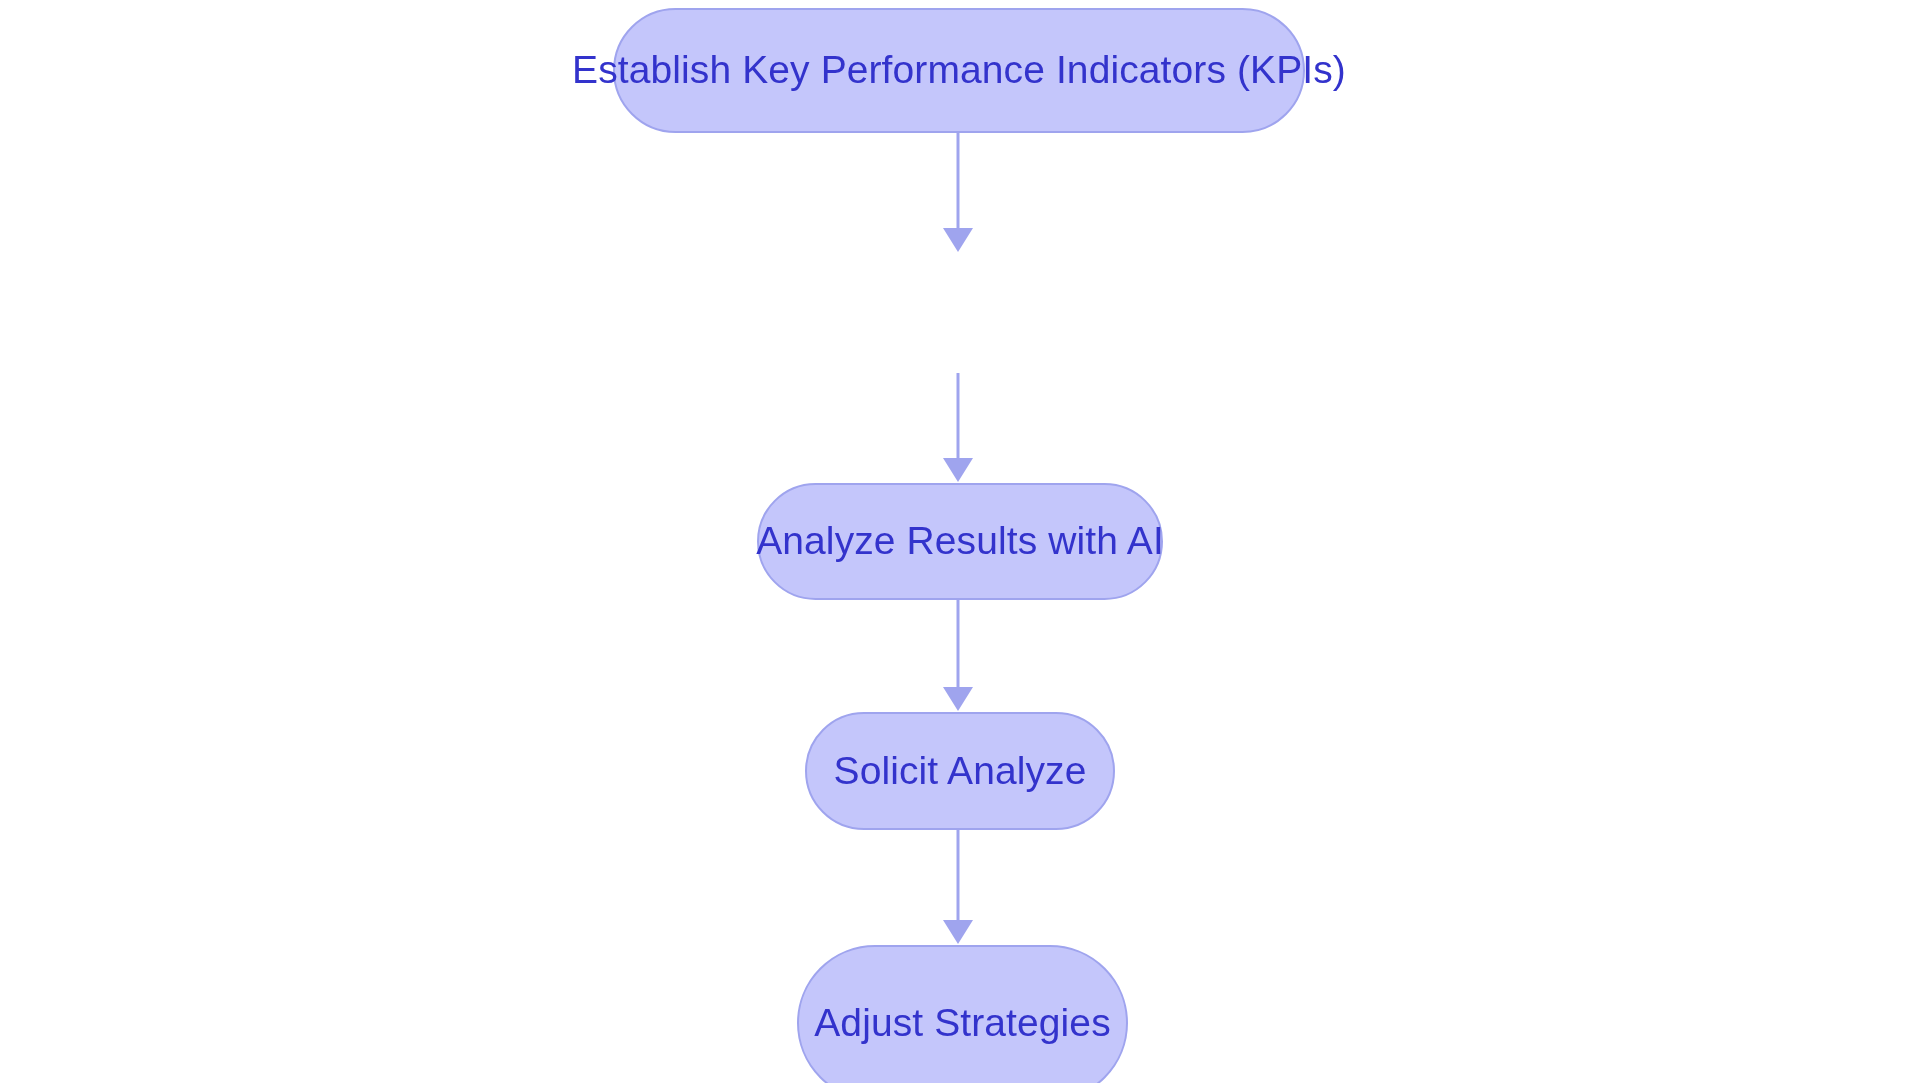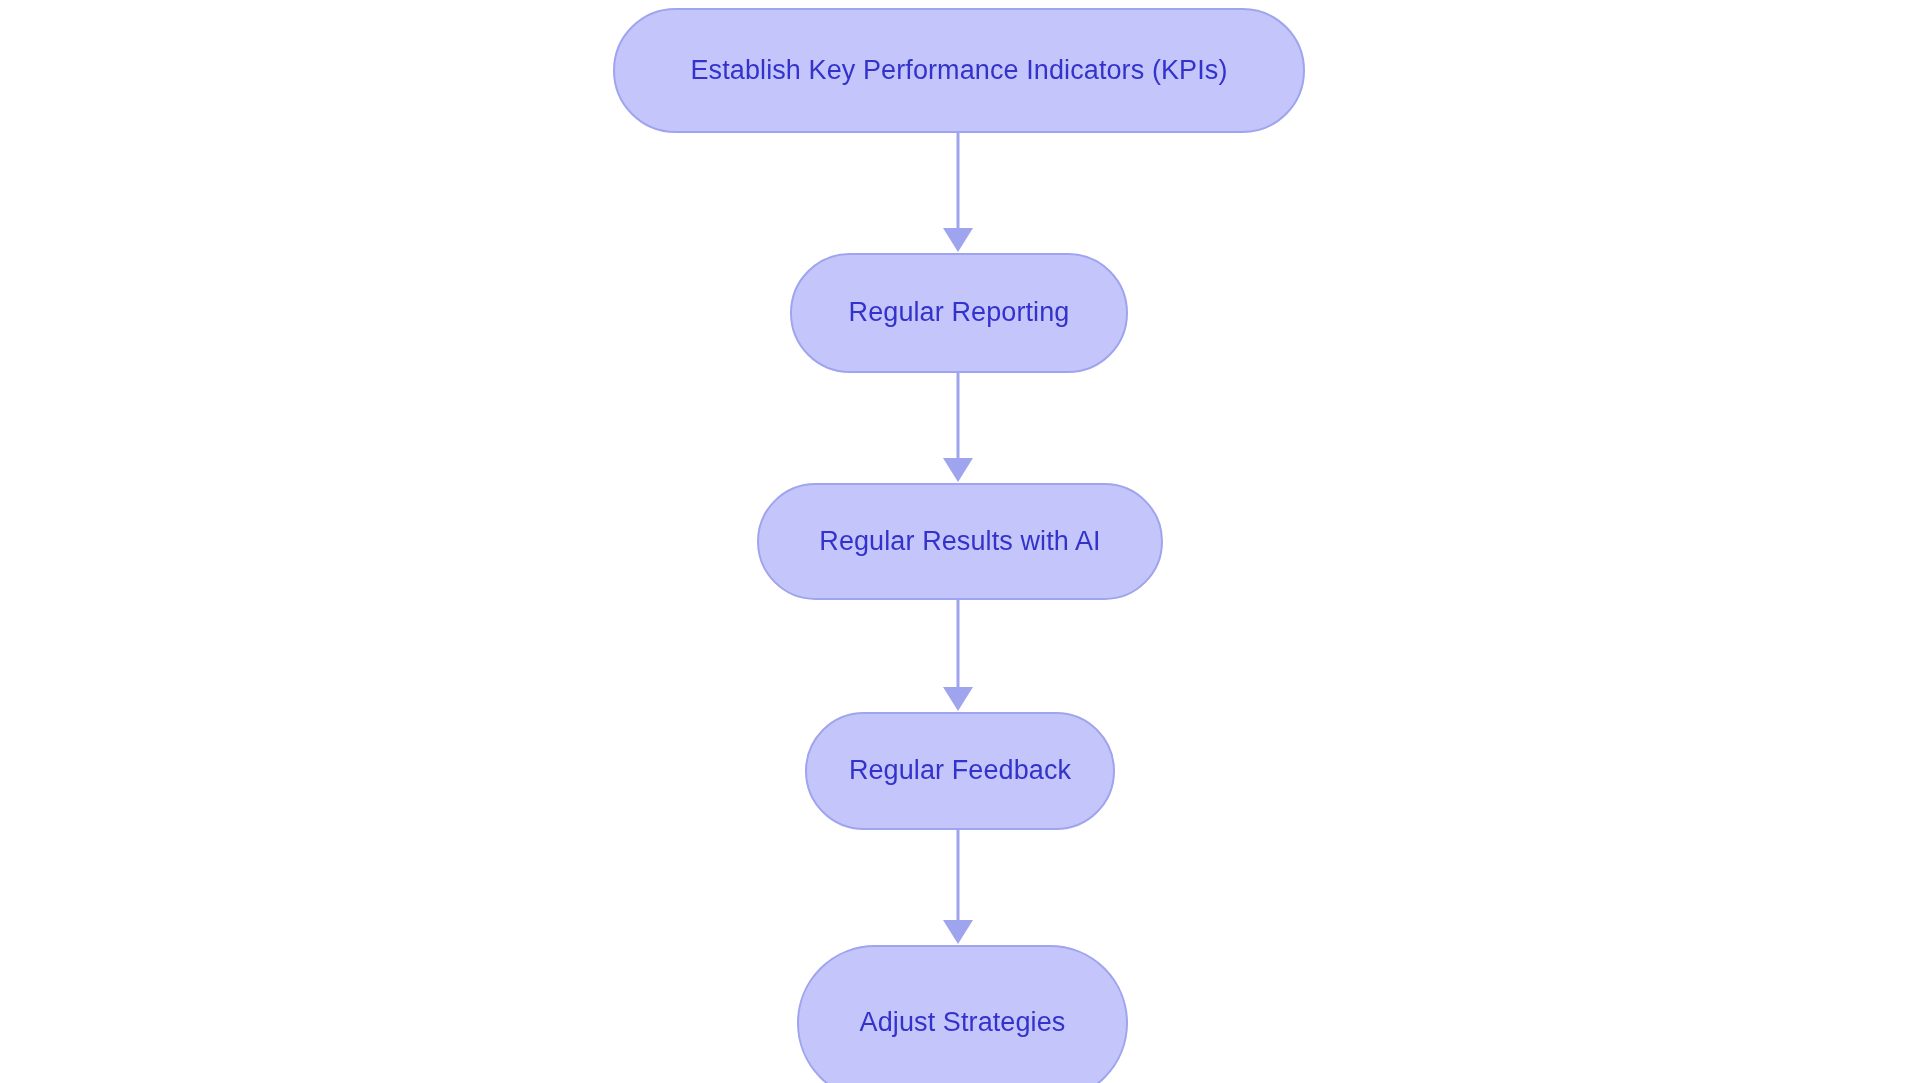--- a/index.html
+++ b/index.html
@@ -35,21 +35,21 @@
     border: 2px solid #9fa4ee;
     border-radius: 9999px;
     display: flex;
     align-items: center;
     justify-content: center;
     text-align: center;
   }
   .flow-node-label {
     color: #3333cc;
     font-family: "Liberation Sans", sans-serif;
-    font-size: 27px;
+    font-size: 39px;
     font-weight: 400;
     line-height: 1.1;
     letter-spacing: 0.1px;
     white-space: nowrap;
     user-select: none;
   }
   .node-1 { left: 613px; top: 8px;   width: 692px; height: 125px; }
   .node-2 { left: 790px; top: 253px; width: 338px; height: 120px; }
   .node-3 { left: 757px; top: 483px; width: 406px; height: 117px; }
   .node-4 { left: 805px; top: 712px; width: 310px; height: 118px; }
@@ -80,29 +80,26 @@
     <g>
       <line x1="958" y1="830" x2="958" y2="920" stroke="#9fa4ee" stroke-width="3"></line>
       <polygon points="943,920 973,920 958,944" fill="#9fa4ee"></polygon>
     </g>
   </svg>
 
   <div class="flow-node node-1">
     <span class="flow-node-label">Establish Key Performance Indicators (KPIs)</span>
   </div>
 
-  <div class="flow-node node-2">
-    <span class="flow-node-label">Regular Reporting</span>
-  </div>
 
   <div class="flow-node node-3">
-    <span class="flow-node-label">Regular Results with AI</span>
+    <span class="flow-node-label">Analyze Results with AI</span>
   </div>
 
   <div class="flow-node node-4">
-    <span class="flow-node-label">Regular Feedback</span>
+    <span class="flow-node-label">Solicit Analyze</span>
   </div>
 
   <div class="flow-node node-5">
     <span class="flow-node-label">Adjust Strategies</span>
   </div>
 
 </div>
 
 </body></html>

